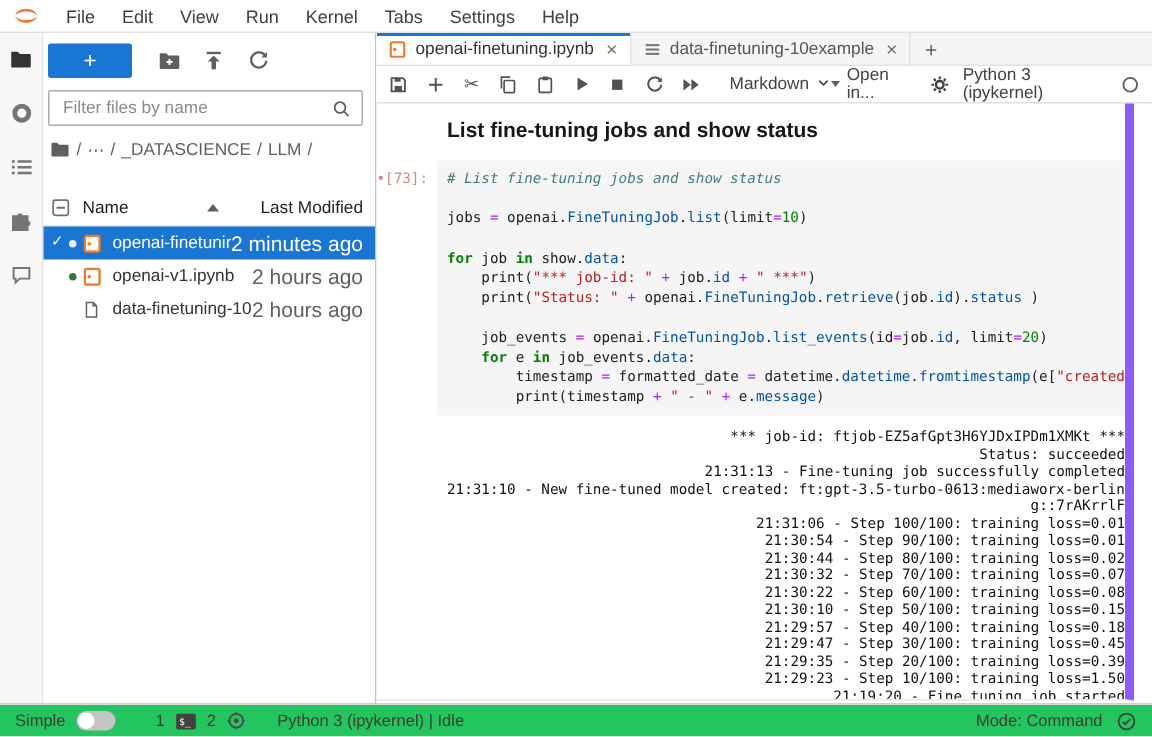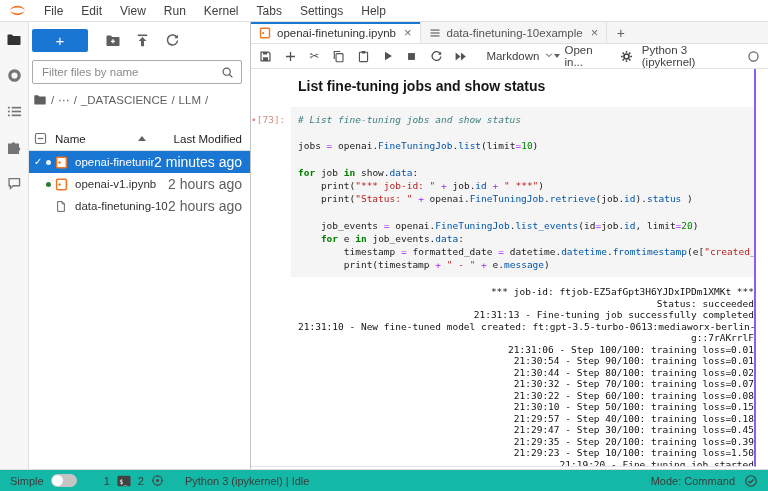--- a/index.html
+++ b/index.html
@@ -74,21 +74,21 @@
   .tb-icon { width:14px; height:15px; color:#525252; margin-right:11px; display:flex;
     align-items:center; justify-content:center; background:none; border:none; padding:0; cursor:pointer; }
   .tb-icon.scissors { font-size:12px; }
   .cell-type { display:flex; gap:5px; margin-left:8px; cursor:pointer; }
   .tb-right { margin-left:auto; display:flex; align-items:center; gap:9px; color:#424242; }
   .open-in { display:flex; align-items:center; gap:4px; cursor:pointer; }
   .caret-sm { width:0; height:0; border-left:3.5px solid transparent; border-right:3.5px solid transparent;
     border-top:4.5px solid #5f5f5f; }
 
   .nb-scroll { flex:1; min-height:0; overflow:hidden; margin:0 12px 2px 0;
-    border-right:2px solid #8b5cf6; border-bottom:1px solid #e6e6e6; padding-top:9px; }
+    border-right:6px solid #8b5cf6; border-bottom:1px solid #e6e6e6; padding-top:9px; }
 
   .md-cell { margin-left:47px; margin-bottom:13px; cursor:pointer; }
   .md-heading { font-size:14px; font-weight:bold; color:#161616; }
 
   pre { margin:0; font-family:"DejaVu Sans Mono","Liberation Mono",monospace;
     font-size:9.5px; white-space:pre; }
   .code-row { display:flex; }
   .prompt { width:40px; flex:none; text-align:right; padding:7px 6px 0 0;
     font-family:"DejaVu Sans Mono","Liberation Mono",monospace; font-size:9.5px;
     color:#d08a7f; white-space:nowrap; }
@@ -101,21 +101,21 @@
   .tk-o { color:#aa22ff; }
   .tk-n { color:#008000; }
   .tk-s { color:#ba2121; }
   .tk-pr { color:#0055aa; }
 
   .output-row { display:flex; margin-top:9px;text-align:right; }
   .output-gutter { width:47px; flex:none; }
   .output-pre { line-height:11.5px; color:#111; overflow:hidden; flex:1; min-width:0; }
 
   
-  .status-bar { height:22px; flex:none; border-top:1px solid #dcdcdc; background:#14b8a6;
+  .status-bar { height:22px; flex:none; border-top:1px solid #dcdcdc; background:#22c55e;
     display:flex; align-items:center; font-size:11px; color:#3c3c3c; padding:0 10px; }
   .toggle { width:26px; height:13px; background:#c4c4c4; border-radius:7px; margin-left:7px;
     position:relative; cursor:pointer; }
   .toggle .knob { position:absolute; left:1px; top:1px; width:11px; height:11px;
     background:#fff; border-radius:50%; }
   .sb-group { display:flex; align-items:center; margin-left:27px; gap:7px; cursor:pointer; }
   .sb-kernel { margin-left:21px; cursor:pointer; }
   .sb-right { margin-left:auto; display:flex; align-items:center; gap:9px; }
 </style>
 </head>

